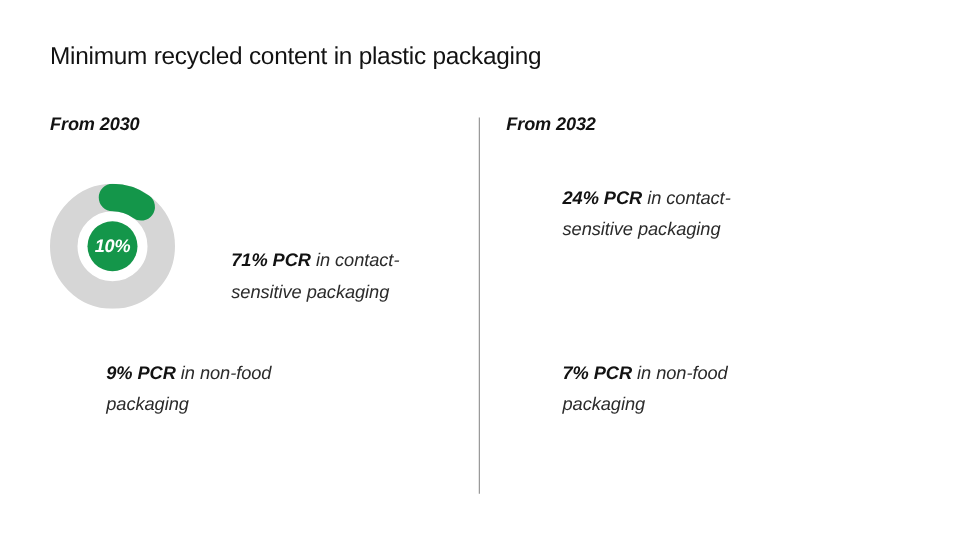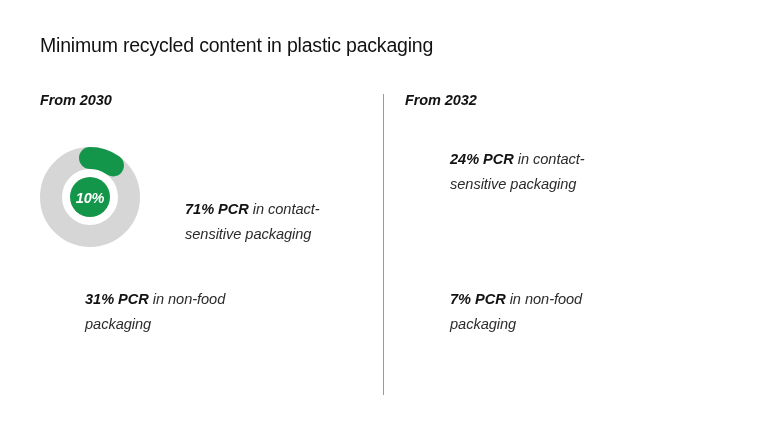--- a/index.html
+++ b/index.html
@@ -137,21 +137,21 @@
           <text class="donut-value" x="50" y="50.5">10%</text>
         </svg>
       </div>
       <div class="row-label">
         <span class="strong">71% PCR</span><span> in contact-sensitive packaging</span>
       </div>
     </div>
 
     <div class="row r1">
       <div class="row-label">
-        <span class="strong">31% PCR</span><span> in non-food packaging</span>
+        <span class="strong">9% PCR</span><span> in non-food packaging</span>
       </div>
     </div>
 
   </div>
 </div>
 
 <div class="column right">
   <div class="column-header">From 2032</div>
   <div class="rows">
 

